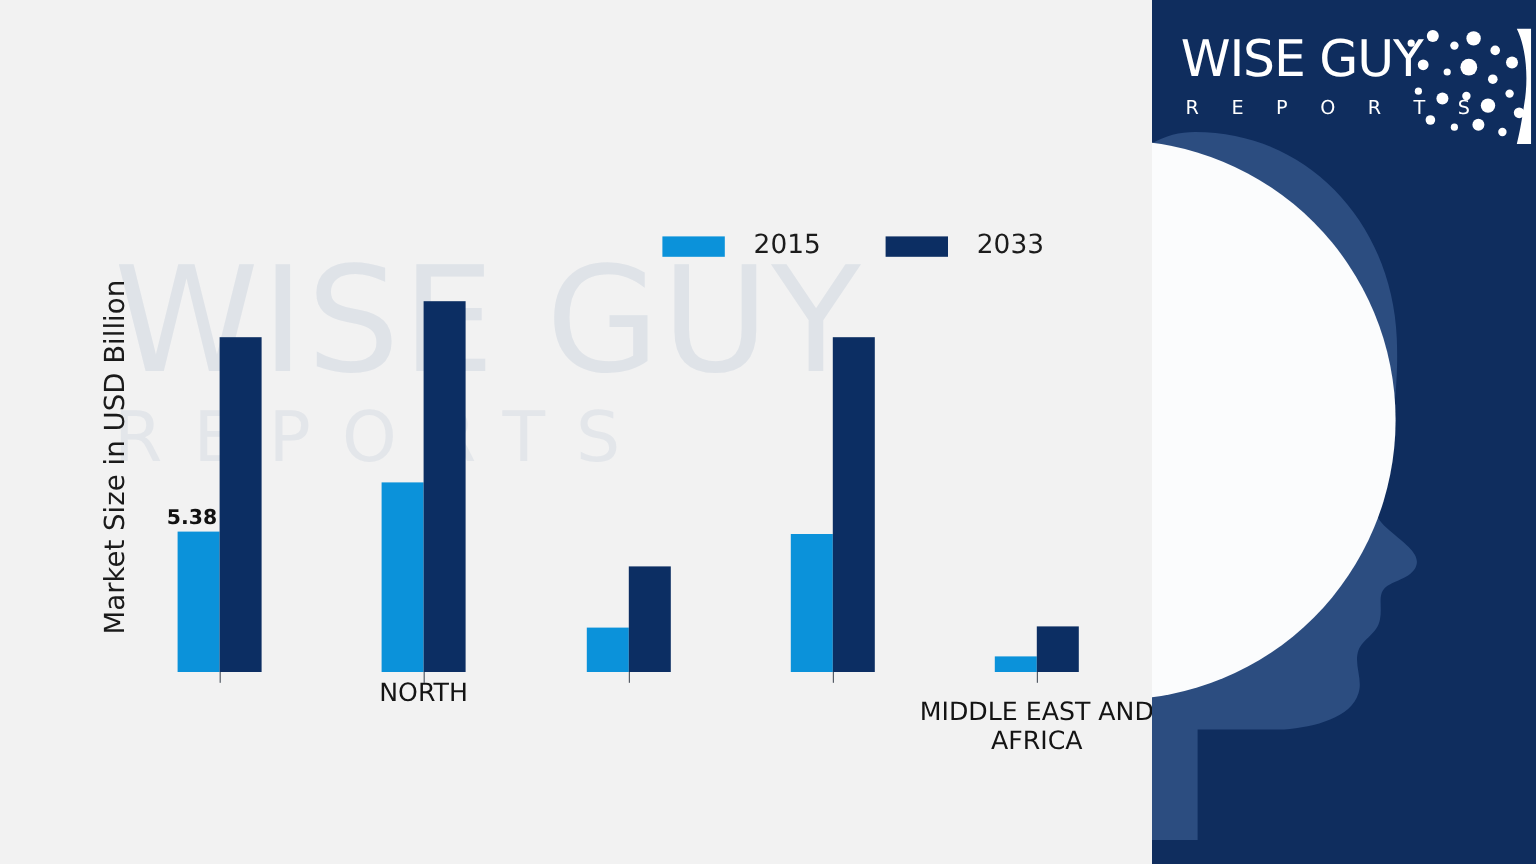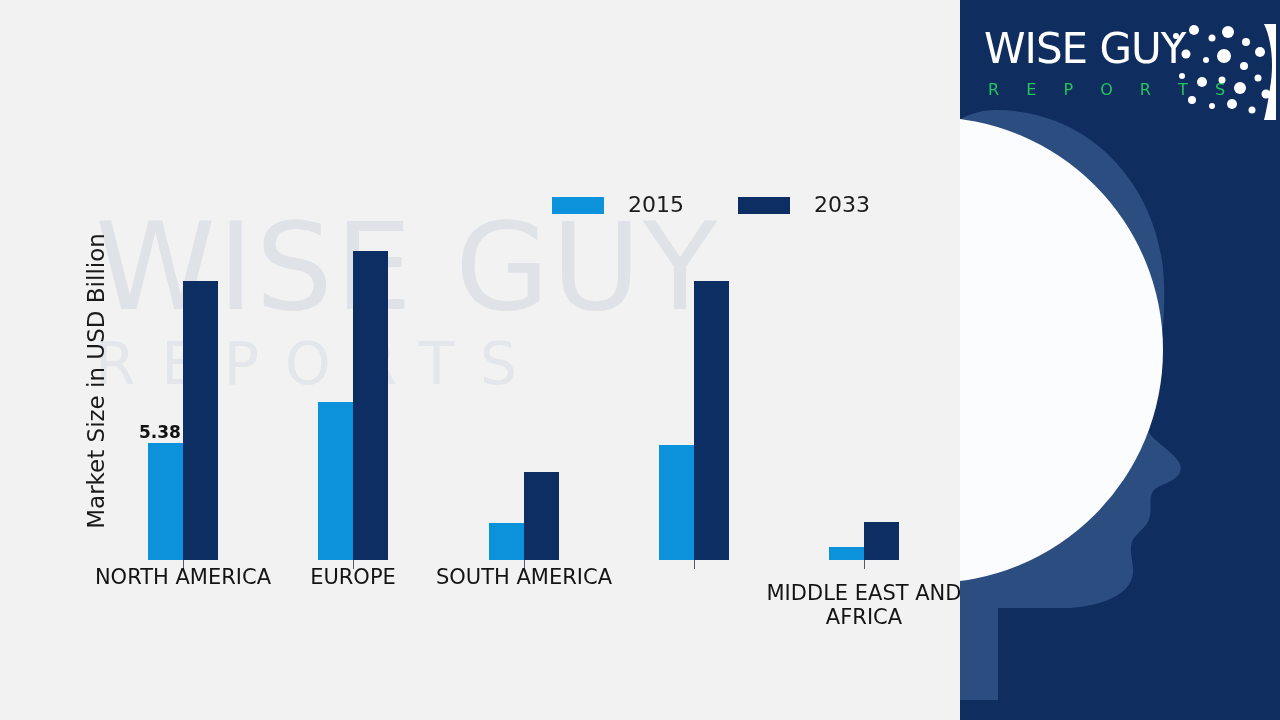--- a/index.html
+++ b/index.html
@@ -199,21 +199,21 @@
     color: #ffffff;
     letter-spacing: -1px;
     white-space: nowrap;
     line-height: 1;
   }
   #logo .logo-sub {
     position: absolute;
     left: 10px;
     top: 54px;
     font-size: 16px;
-    color: #22c55e;
+    color: #ffffff;
     letter-spacing: 11px;
     white-space: nowrap;
     line-height: 1;
   }
   #logo svg.logo-dots {
     position: absolute;
     left: 178px;
     top: -6px;
     width: 120px;
     height: 100px;
@@ -246,33 +246,31 @@
     <div id="y-axis-label">Market Size in USD Billion</div>
 
     <div id="plot">
       <div class="baseline"></div>
 
     <div class="group" style="left: 148px;">
           <span class="bar series-0" style="height: 117.015px; background: rgb(11, 146, 218);"></span>
           <span class="bar series-1" style="height: 279.053px; background: rgb(12, 46, 99);"></span>
         </div>
         <div class="tick" style="left: 183px;"></div>
-        <div class="cat-label" style="left: 73px;">NORTH AMERICA</div>
         <div class="group" style="left: 318px;">
           <span class="bar series-0" style="height: 157.905px; background: rgb(11, 146, 218);"></span>
           <span class="bar series-1" style="height: 309.067px; background: rgb(12, 46, 99);"></span>
         </div>
         <div class="tick" style="left: 353px;"></div>
-        <div class="cat-label" style="left: 243px;">EUROPE</div>
+        <div class="cat-label" style="left: 243px;">NORTH</div>
         <div class="group" style="left: 489px;">
           <span class="bar series-0" style="height: 36.975px; background: rgb(11, 146, 218);"></span>
           <span class="bar series-1" style="height: 88.0875px; background: rgb(12, 46, 99);"></span>
         </div>
         <div class="tick" style="left: 524px;"></div>
-        <div class="cat-label" style="left: 414px;">SOUTH AMERICA</div>
         <div class="group" style="left: 659px;">
           <span class="bar series-0" style="height: 115.058px; background: rgb(11, 146, 218);"></span>
           <span class="bar series-1" style="height: 279.053px; background: rgb(12, 46, 99);"></span>
         </div>
         <div class="tick" style="left: 694px;"></div>
         <div class="group" style="left: 829px;">
           <span class="bar series-0" style="height: 13.05px; background: rgb(11, 146, 218);"></span>
           <span class="bar series-1" style="height: 38.0625px; background: rgb(12, 46, 99);"></span>
         </div>
         <div class="tick" style="left: 864px;"></div>

